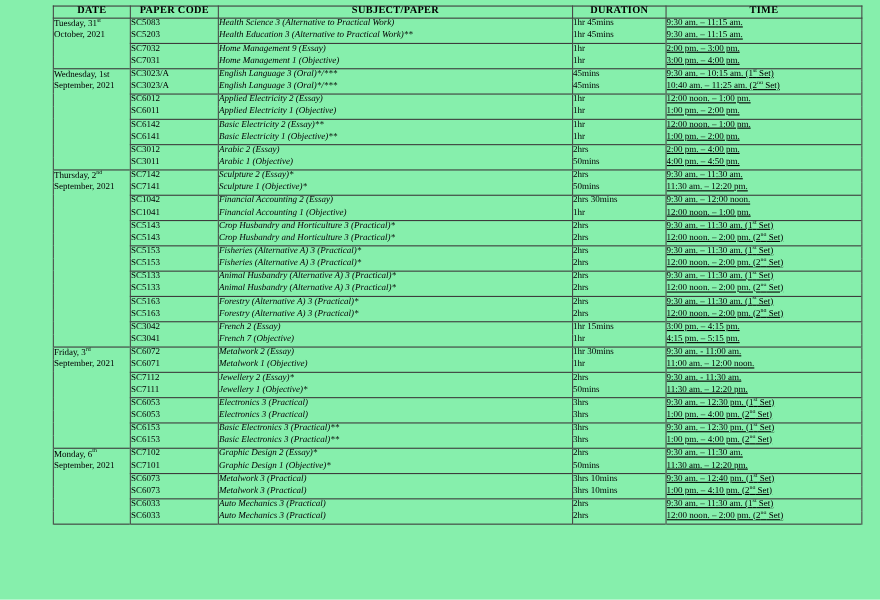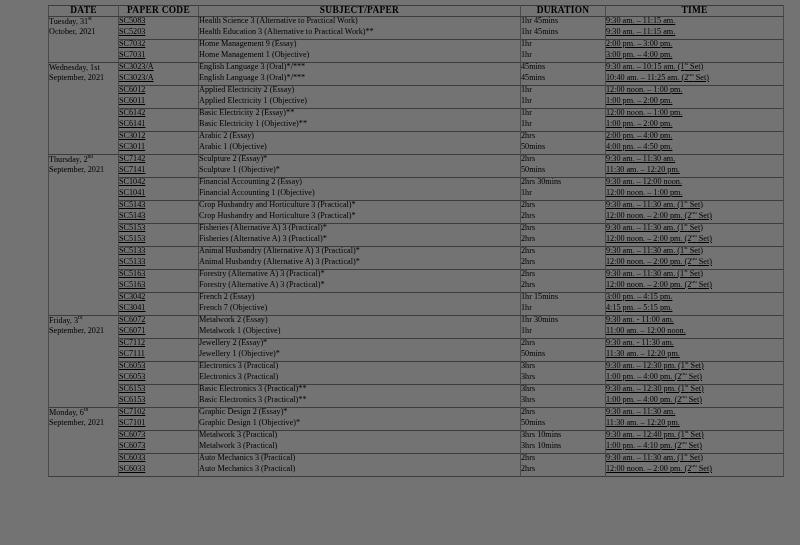--- a/index.html
+++ b/index.html
@@ -11,21 +11,21 @@
     width: 800px;
     height: 545px;
     font-family: "Liberation Serif", "DejaVu Serif", serif;
     color: #000000;
     overflow: hidden;
   }
   #sheet {
     position: relative;
     width: 800px;
     height: 545px;
-    background: #737373;
+    background: #86efac;
   }
   table.timetable {
     position: absolute;
     left: 48px;
     top: 5px;
     width: 735px;
     border-collapse: collapse;
     table-layout: fixed;
     font-size: 8.2px;
     line-height: 1.02;
@@ -70,22 +70,22 @@
     white-space: nowrap;
     overflow: hidden;
   }
   td.date-cell {
     vertical-align: middle;
     padding-left: 7px;
     padding-right: 2px;
     line-height: 1.32;
     white-space: normal;
   }
-  td.code-cell { padding-left: 5px; text-decoration: underline; }
-  td.subject-cell { padding-left: 5px; }
+  td.code-cell { padding-left: 5px; }
+  td.subject-cell { padding-left: 5px; font-style: italic; }
   td.duration-cell { padding-left: 4px; }
   td.time-cell { padding-left: 4px; text-decoration: underline; }
   sup {
     font-size: 0.66em;
     vertical-align: super;
     line-height: 0;
   }
   .date-line { display: block; }
 </style>
 </head>

